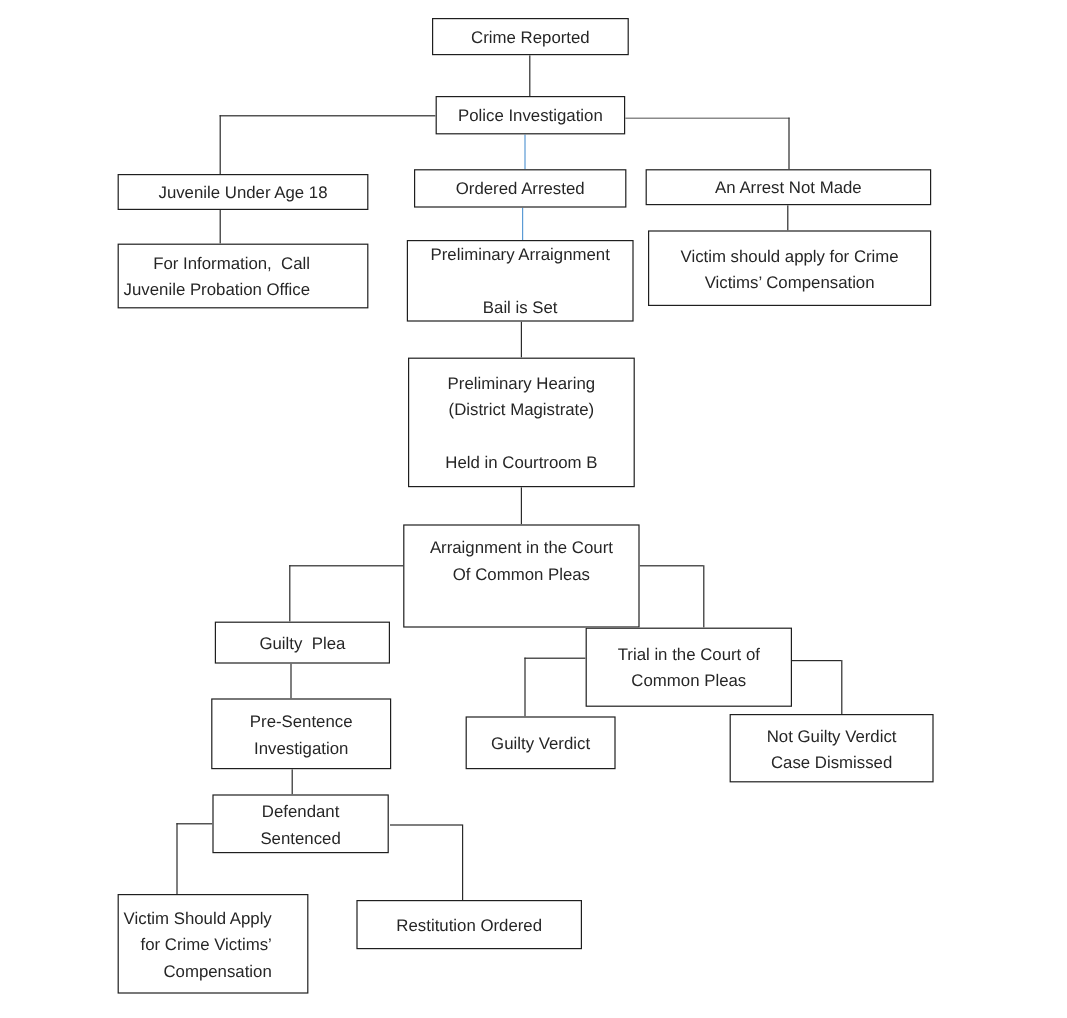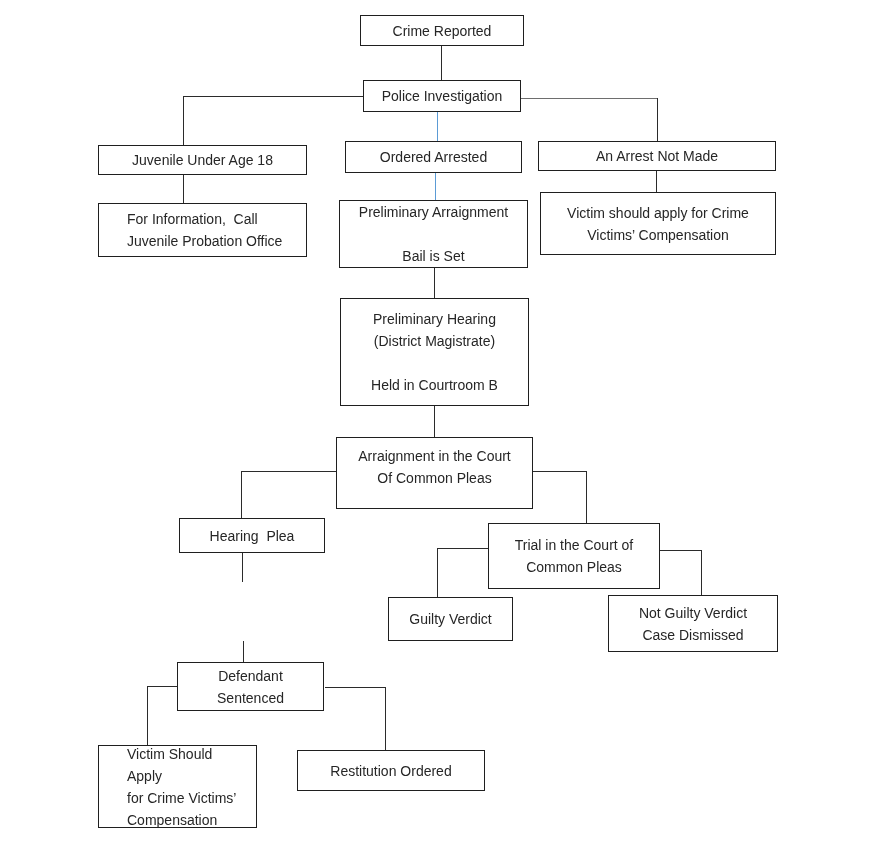--- a/index.html
+++ b/index.html
@@ -19,22 +19,22 @@
     display:flex;
     align-items:center;
     justify-content:center;
     text-align:center;
     font-size:14px;
     line-height:22px;
   }
   .node span{white-space:pre-wrap;}
   .node.left{
     justify-content:flex-start;
-    text-align:left;
-    padding-left:28px;
+    text-align:right;
+    padding-left:4px;
     padding-right:6px;
   }
   .edge{position:absolute;background:#2b2b2b;}
   .edge.h{height:1.4px;}
   .edge.v{width:1.4px;}
   .edge.blue{background:#5B9BD5;}
   .edge.gray{background:#6e6e6e;}
 </style>
 </head>
 <body>
@@ -94,30 +94,34 @@
   <div class="node" style="left:540px;top:192px;width:236px;height:63px">
     <span>Victim should apply for Crime
 Victims’ Compensation</span>
   </div>
   <div class="node" style="left:340px;top:298px;width:189px;height:108px">
     <span>Preliminary Hearing
 (District Magistrate)
 
 Held in Courtroom B</span>
   </div>
-  <div class="node" style="left:336px;top:437px;width:197px;height:72px;align-items:flex-start;padding-top:7px">
+  <div class="node" style="left:336px;top:437px;width:197px;height:86px;align-items:flex-start;padding-top:7px">
     <span>Arraignment in the Court
 Of Common Pleas</span>
   </div>
   <div class="node" style="left:179px;top:518px;width:146px;height:35px">
-    <span>Hearing  Plea</span>
+    <span>Guilty  Plea</span>
   </div>
   <div class="node" style="left:488px;top:523px;width:172px;height:66px">
     <span>Trial in the Court of
 Common Pleas</span>
+  </div>
+  <div class="node" style="left:176px;top:582px;width:150px;height:59px">
+    <span>Pre-Sentence
+Investigation</span>
   </div>
   <div class="node" style="left:388px;top:597px;width:125px;height:44px">
     <span>Guilty Verdict</span>
   </div>
   <div class="node" style="left:608px;top:595px;width:170px;height:57px">
     <span>Not Guilty Verdict
 Case Dismissed</span>
   </div>
   <div class="node" style="left:177px;top:662px;width:147px;height:49px">
     <span>Defendant

